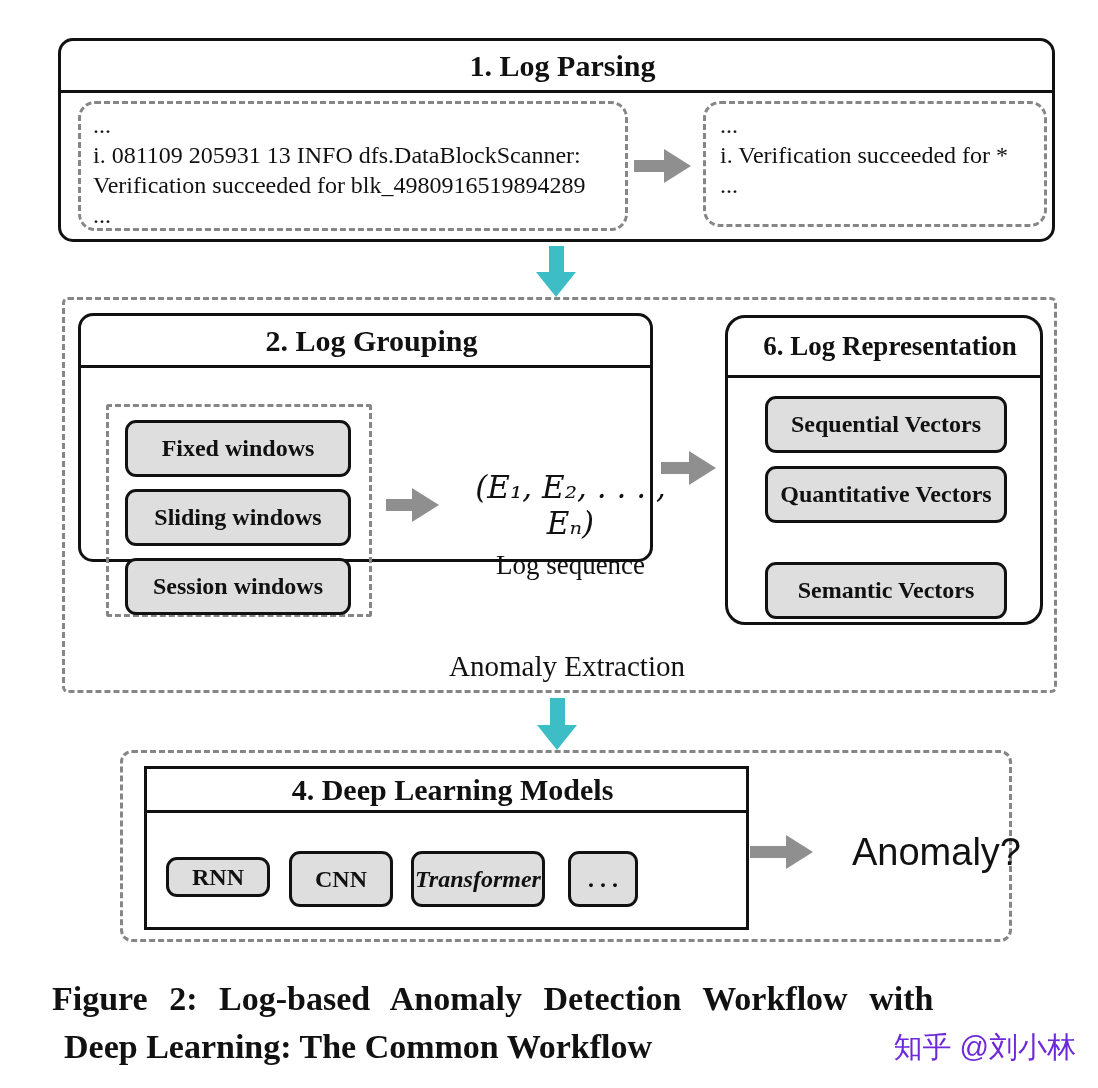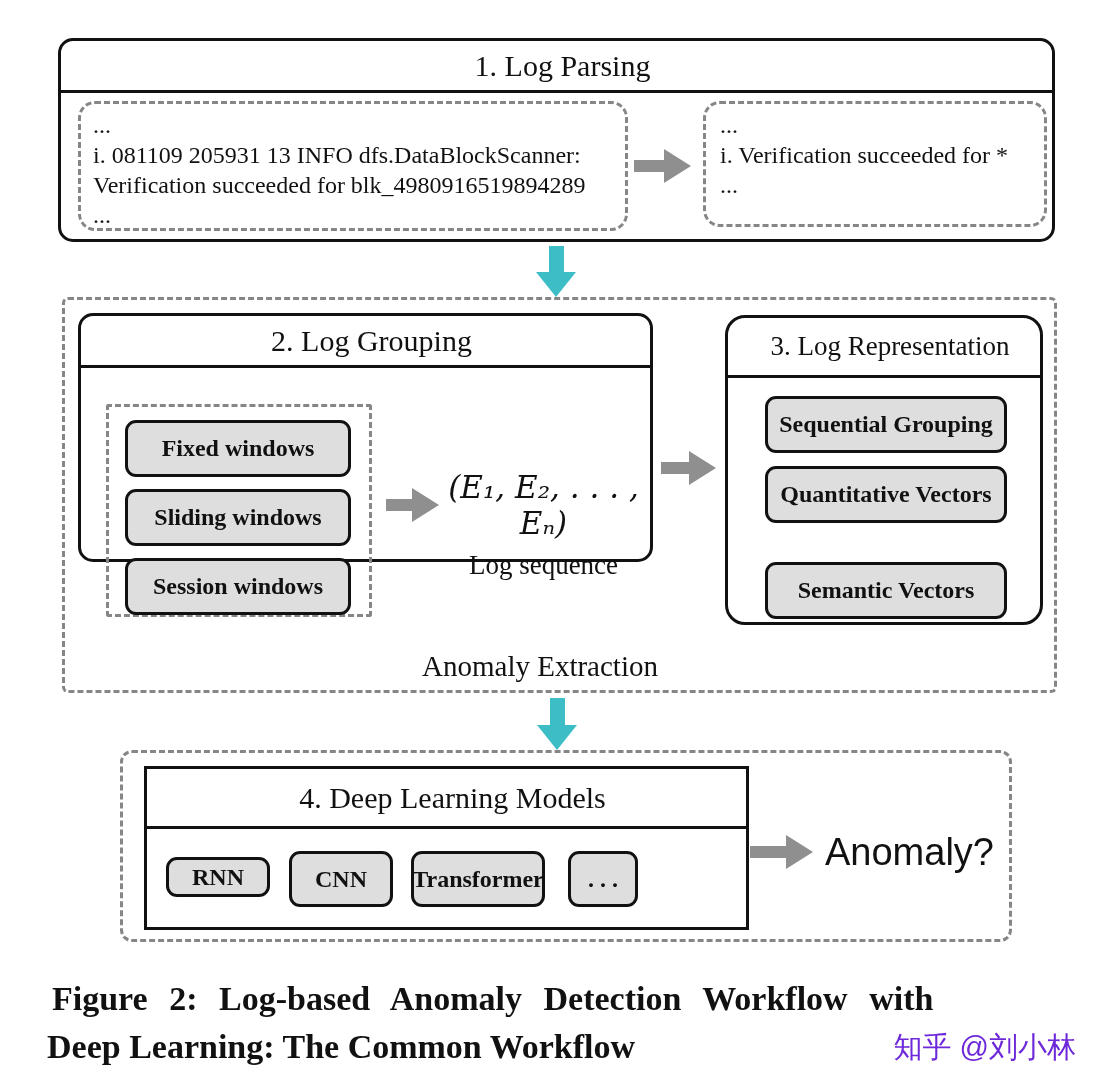--- a/index.html
+++ b/index.html
@@ -6,41 +6,41 @@
   #stage{
     position:relative;width:1098px;height:1088px;background:#ffffff;overflow:hidden;
     font-family:"Liberation Serif","DejaVu Serif",serif;color:#111;
   }
   .abs{position:absolute;}
   
   .stepbox{border:3px solid #111;background:#fff;box-sizing:border-box;}
   .rounded{border-radius:15px;}
   .stepbox .hdr{
     border-bottom:3px solid #111;display:flex;align-items:center;justify-content:center;
-    font-weight:normal;box-sizing:border-box;padding-left:12px;
+    font-weight:bold;box-sizing:border-box;padding-left:12px;
   }
   
   .dashed{border:3px dashed #868686;box-sizing:border-box;background:transparent;}
   
   .node{
     background:#dedede;border:3px solid #111;border-radius:11px;box-sizing:border-box;
     display:flex;align-items:center;justify-content:center;
     font-weight:bold;font-size:24px;
   }
   
   .logtext{font-size:24px;line-height:30px;}
   
   .arr-r{display:flex;align-items:center;}
   .arr-r .shaft{height:12px;background:#8f8f8f;}
   .arr-r .head{width:0;height:0;border-top:17px solid transparent;border-bottom:17px solid transparent;border-left:27px solid #8f8f8f;}
   
   .arr-d{display:flex;flex-direction:column;align-items:center;}
   .arr-d .shaft{width:15px;background:#3dbec6;}
   .arr-d .head{width:0;height:0;border-left:20px solid transparent;border-right:20px solid transparent;border-top:25px solid #3dbec6;}
-  .ctr{display:flex;align-items:center;justify-content:center;text-align:center;}
+  .ctr{display:flex;align-items:center;justify-content:center;text-align:center;margin-left:27px;}
   .formula{font-style:italic;font-size:31px;font-family:"DejaVu Serif","DejaVu Sans",serif;}
   .caption{font-weight:bold;font-size:34px;line-height:46px;}
   .watermark{
     color:#6d28d9;font-size:29px;font-family:"Liberation Sans","DejaVu Sans",sans-serif;
     text-shadow:1px 1px 0 #ffffff;
   }
   .sans{font-family:Liberation Sans, sans-serif;}
 </style>
 </head>
 <body>
@@ -93,47 +93,47 @@
     <div class="abs ctr formula" style="left:355px;top:168px;width:215px;height:42px;">(E₁, E₂, . . . , Eₙ)</div>
     <div class="abs ctr" style="left:355px;top:232px;width:215px;height:34px;font-size:27px;">Log sequence</div>
   </div>
 
   <div class="abs arr-r" style="left:661px;top:451px;">
     <div class="shaft" style="width:28px;"></div>
       <div class="head"></div>
   </div>
 
   <div class="abs stepbox" style="left:725px;top:315px;width:318px;height:310px;border-radius:20px;">
-    <div class="hdr" style="height:60px;font-size:27px;">3. Log Representation</div>
-    <div class="abs node" style="left:37px;top:78px;width:242px;height:57px;">Sequential Grouping</div>
+    <div class="hdr" style="height:60px;font-size:27px;">6. Log Representation</div>
+    <div class="abs node" style="left:37px;top:78px;width:242px;height:57px;">Sequential Vectors</div>
     <div class="abs node" style="left:37px;top:148px;width:242px;height:57px;">Quantitative Vectors</div>
     <div class="abs node" style="left:37px;top:244px;width:242px;height:57px;">Semantic Vectors</div>
   </div>
 
   <div class="abs ctr" style="left:340px;top:648px;width:400px;height:36px;font-size:29px;">Anomaly Extraction</div>
 
   <div class="abs arr-d" style="left:537px;top:698px;">
     <div class="shaft" style="height:27px;"></div>
       <div class="head"></div>
   </div>
 
   <div class="abs dashed" style="left:120px;top:750px;width:892px;height:192px;border-radius:12px;"></div>
 
   <div class="abs stepbox" style="left:144px;top:766px;width:605px;height:164px;">
-    <div class="hdr" style="height:60px;font-size:30px;">4. Deep Learning Models</div>
+    <div class="hdr" style="height:44px;font-size:30px;">4. Deep Learning Models</div>
     <div class="abs node" style="left:19px;top:88px;width:104px;height:40px;">RNN</div>
     <div class="abs node" style="left:142px;top:82px;width:104px;height:56px;">CNN</div>
-    <div class="abs node" style="left:264px;top:82px;width:134px;height:56px;">Transformer</div>
+    <div class="abs node" style="left:264px;top:82px;width:134px;height:56px;font-style:italic;">Transformer</div>
     <div class="abs node" style="left:421px;top:82px;width:70px;height:56px;">. . .</div>
   </div>
 
   <div class="abs arr-r" style="left:750px;top:835px;">
     <div class="shaft" style="width:36px;"></div>
       <div class="head"></div>
   </div>
   <div class="abs ctr sans" style="left:822px;top:828px;width:175px;height:48px;font-size:38px;">Anomaly?</div>
 
   <div class="abs caption" style="left:52px;top:976px;width:1026px;word-spacing:13px;">Figure 2: Log-based Anomaly Detection Workflow with</div>
-  <div class="abs caption" style="left:47px;top:1024px;width:1026px;">Deep Learning: The Common Workflow</div>
+  <div class="abs caption" style="left:64px;top:1024px;width:1026px;">Deep Learning: The Common Workflow</div>
 
   <div class="abs watermark" style="right:22px;top:1028px;">知乎 @刘小林</div>
 
 </div>
 
 </body></html>

